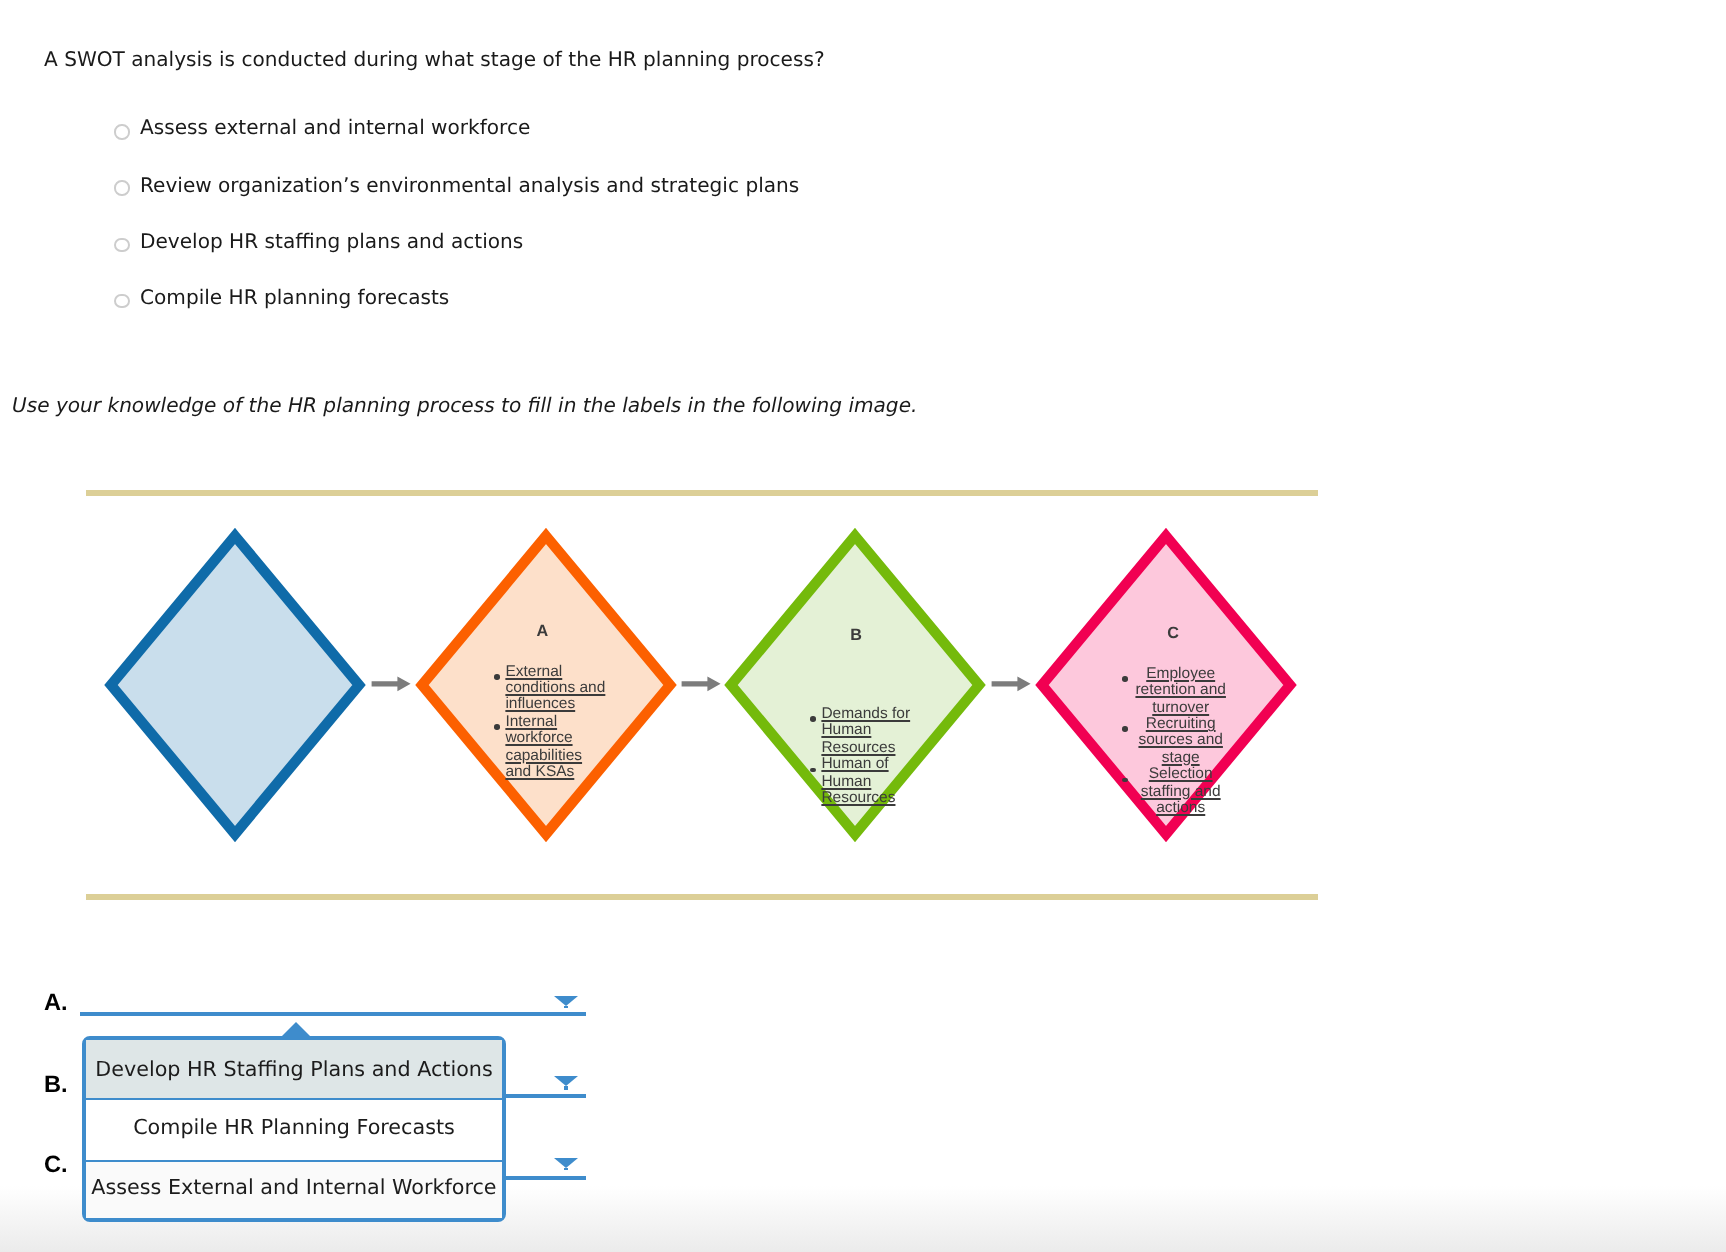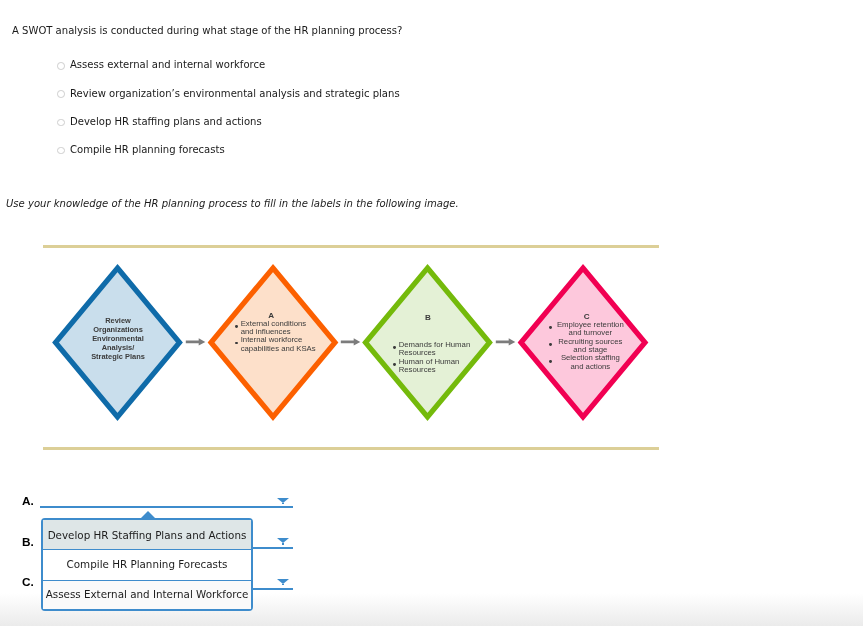--- a/index.html
+++ b/index.html
@@ -3,35 +3,35 @@
 <meta charset="utf-8">
 <style>
   html, body { margin:0; padding:0; }
   body {
     width:863px; height:626px; overflow:hidden;
     -webkit-font-smoothing:antialiased; transform:translateZ(0);
     background:#ffffff;
     font-family:"DejaVu Sans", sans-serif;
     position:relative;
   }
-  .question { position:absolute; left:12px; top:24.5px; font-size:10.05px; line-height:11px; color:#1a1a1a; }
+  .question { position:absolute; left:22px; top:24.5px; font-size:10.05px; line-height:11px; color:#1a1a1a; }
   .opts { position:absolute; left:57px; top:60.9px; }
   .opt { position:relative; height:28.2px; }
   .radio { position:absolute; left:0; top:1.4px; width:5.6px; height:5.6px; border:1px solid #cdcdcd; border-radius:50%; background:#fff; box-sizing:content-box; }
   .opt-label { position:absolute; left:13px; top:-1.5px; font-size:10.05px; line-height:11px; color:#1a1a1a; white-space:nowrap; }
   .instr { position:absolute; left:6px; top:197.5px; font-size:10.05px; line-height:11px; font-style:italic; color:#1a1a1a; }
   .rule { position:absolute; left:43px; width:616px; height:3.4px; background:#dccf97; }
 
   
   .diagram { position:absolute; left:0; top:0; width:863px; height:626px; }
   .dia-svg { position:absolute; left:43px; top:258px; }
   .dnode { position:absolute; text-align:center; color:#3b3b3b; font-family:"Liberation Sans", sans-serif; }
   .dnode .dt { font-size:7.45px; line-height:9.05px; font-weight:bold; }
   .dnode .dh { position:absolute; font-size:8.1px; line-height:8.4px; font-weight:bold; text-align:center; }
-  .dnode ul { list-style:none; margin:0; padding:0; text-align:left; position:absolute; left:0; }
+  .dnode ul { list-style:none; margin:12px; padding:0; text-align:left; position:absolute; left:0;text-decoration:underline; }
   .dnode li { font-size:7.75px; line-height:8.4px; position:relative; padding-left:6.2px; }
   .dnode li:before { content:""; position:absolute; left:0.3px; top:5.3px; width:2.8px; height:2.8px; border-radius:50%; background:#3b3b3b; }
   .n1 { left:78px; top:316.2px; width:80px; }
   .n2 { left:230px; top:0; width:86px; }
   .n2 .dh { top:312.3px; left:38.2px; width:6px; }
   .n2 ul { top:319.5px; left:4.5px; }
   .n3 { left:385px; top:0; width:86px; }
   .n3 ul { top:341px; left:7.5px; }
   .n3 .dh { top:314.3px; left:40px; width:6px; }
   .n4 { left:540px; top:0; width:86px; }
@@ -110,27 +110,20 @@
       <path d="M142.8,82.6 L155.7,82.6 L155.7,80.2 L162.3,83.9 L155.7,87.6 L155.7,85.2 L142.8,85.2 Z"></path>
     </g>
     <g fill="#7c7c7c">
       <path d="M297.8,82.6 L310.7,82.6 L310.7,80.2 L317.3,83.9 L310.7,87.6 L310.7,85.2 L297.8,85.2 Z"></path>
     </g>
     <g fill="#7c7c7c">
       <path d="M452.8,82.6 L465.7,82.6 L465.7,80.2 L472.3,83.9 L465.7,87.6 L465.7,85.2 L452.8,85.2 Z"></path>
     </g>
   </svg>
 
-  <div class="dnode n1">
-    <div class="dt">Review</div>
-    <div class="dt">Organizations</div>
-    <div class="dt">Environmental</div>
-    <div class="dt">Analysis/</div>
-    <div class="dt">Strategic Plans</div>
-  </div>
 
   <div class="dnode n2">
     <div class="dh">A</div>
     <ul>
       <li>External conditions and influences</li>
       <li>Internal workforce capabilities and KSAs</li>
     </ul>
   </div>
 
   <div class="dnode n3">

